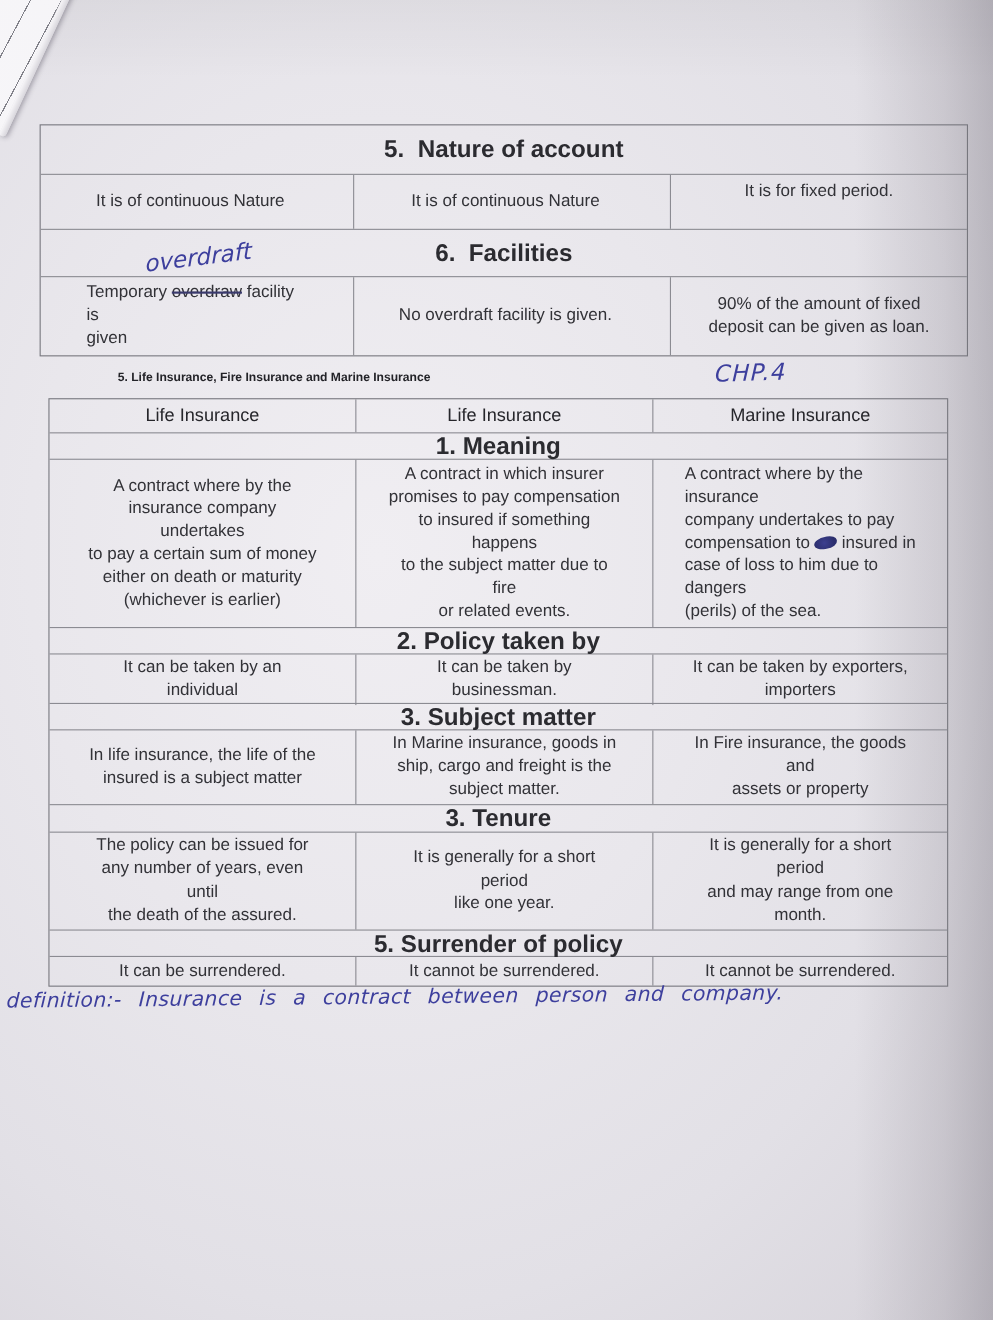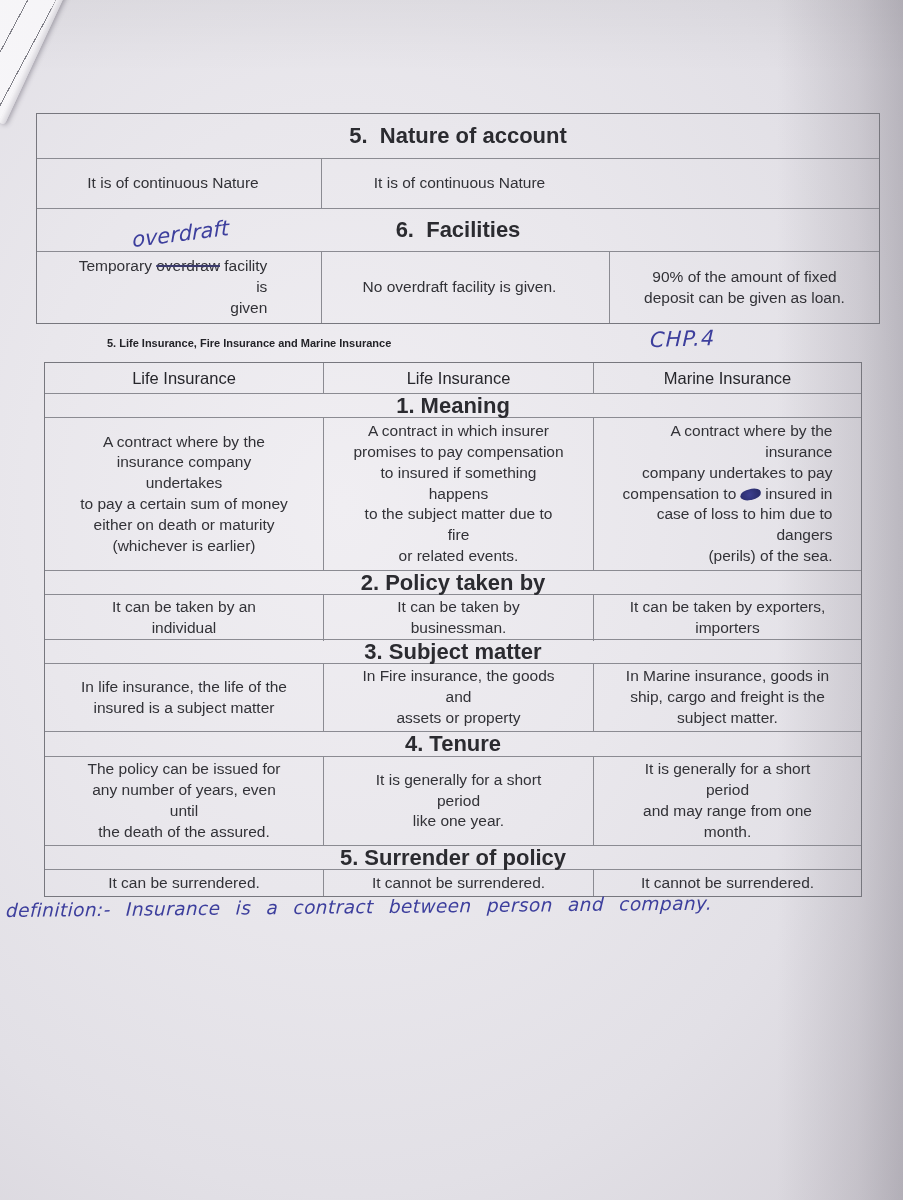--- a/index.html
+++ b/index.html
@@ -47,21 +47,21 @@
   .t1 .trow{grid-template-columns:272px 276px 1fr;gap:12px;}
   .t2 .trow{grid-template-columns:278px 270px 1fr;}
   .cell{
     display:flex;align-items:center;justify-content:center;
     text-align:center;white-space:pre-line;
     font-size:15.5px;line-height:1.34;color:#323237;
     padding:2px 8px;box-sizing:border-box;
   }
   .cell + .cell{border-left:1px solid #8b8b92;}
   .cell.align-top{align-items:flex-start;padding-top:5px;}
-  .multi{display:block;text-align:right;white-space:pre-line;}
+  .multi{display:block;text-align:left;white-space:pre-line;}
   .struck{
     text-decoration:line-through;
     text-decoration-color:#3a3a6d;
     text-decoration-thickness:2px;
   }
   
   .h45{height:44px;} .h49{height:49px;} .h43{height:42px;} .h71{height:71px;}
   .h30{height:30px;} .h24{height:23px;} .h152{height:152px;} .h44b{height:44px;}
   .h25{height:24px;} .h67{height:67px;} .h88{height:88px;} .h26{height:26px;}
   .col-hdr{font-weight:normal;font-size:16.5px;color:#26262b;}
@@ -97,20 +97,21 @@
 <div class="under-sheet"></div>
 
 <div class="paper">
   <div class="fold-highlight"></div>
 
   <div class="tbl t1">
     <div class="sec-hdr h45">5.&nbsp; Nature of account</div>
     <div class="trow h49">
       <div class="cell">It is of continuous Nature</div>
       <div class="cell">It is of continuous Nature</div>
+      <div class="cell align-top">It is for fixed period.</div>
     </div>
     <div class="sec-hdr h43">6.&nbsp; Facilities</div>
     <div class="trow h71">
       <div class="cell">
         <div class="multi"><span>Temporary </span><span class="struck">overdraw</span><span> facility
 is
 given</span></div>
       </div>
       <div class="cell">No overdraft facility is given.</div>
       <div class="cell">90% of the amount of fixed
@@ -163,29 +164,29 @@
       <div class="cell">It can be taken by
 businessman.</div>
       <div class="cell">It can be taken by exporters,
 importers</div>
     </div>
 
     <div class="sec-hdr h24">3. Subject matter</div>
     <div class="trow h67">
       <div class="cell">In life insurance, the life of the
 insured is a subject matter</div>
+      <div class="cell">In Marine insurance, goods in
+ship, cargo and freight is the
+subject matter.</div>
       <div class="cell">In Fire insurance, the goods
 and
 assets or property</div>
-      <div class="cell">In Marine insurance, goods in
-ship, cargo and freight is the
-subject matter.</div>
-    </div>
-
-    <div class="sec-hdr h25">4. Tenure</div>
+    </div>
+
+    <div class="sec-hdr h25">3. Tenure</div>
     <div class="trow h88">
       <div class="cell">The policy can be issued for
 any number of years, even
 until
 the death of the assured.</div>
       <div class="cell">It is generally for a short
 period
 like one year.</div>
       <div class="cell">It is generally for a short
 period

